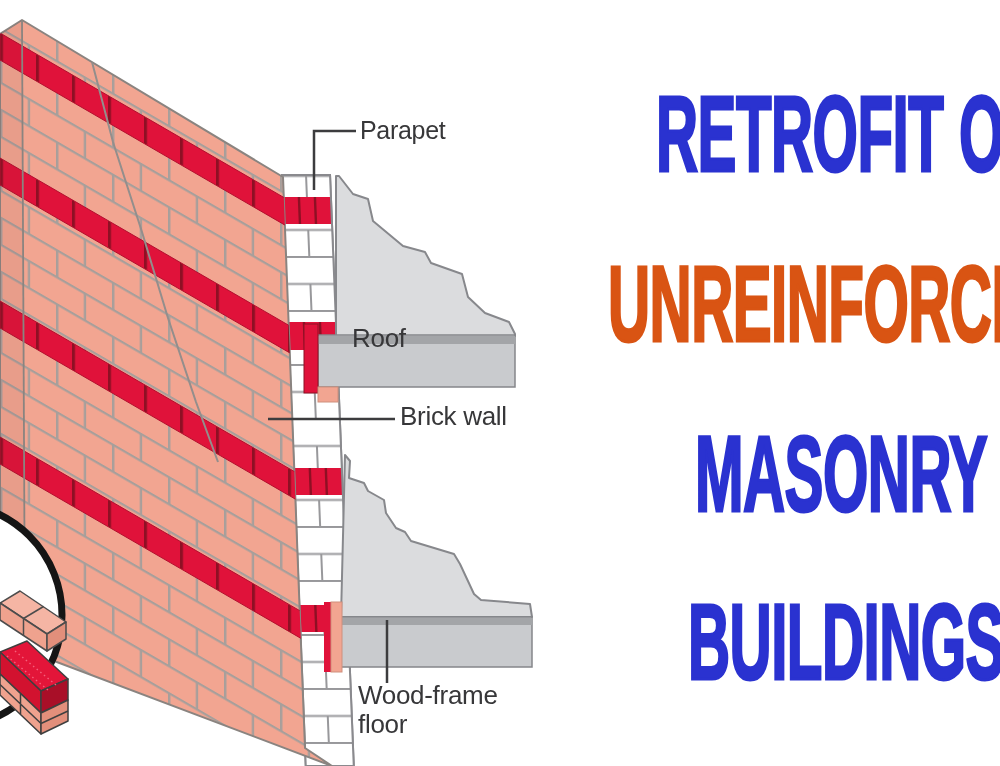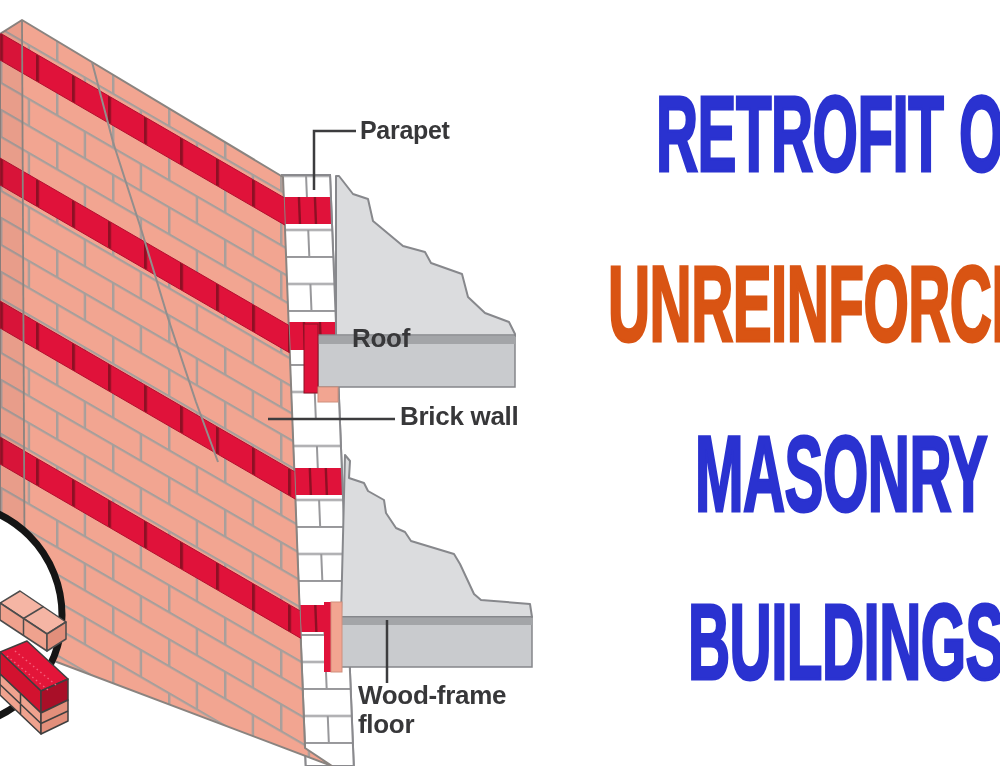--- a/index.html
+++ b/index.html
@@ -1,20 +1,20 @@
 <!DOCTYPE html>
 <html><head>
 <meta charset="utf-8">
 <style>
   html,body{margin:0;padding:0;}
   body{width:1000px;height:766px;position:relative;overflow:hidden;background:#ffffff;
        font-family:"Liberation Sans",sans-serif;}
   #stage{position:absolute;left:0;top:0;width:1000px;height:766px;overflow:hidden;}
   svg{position:absolute;left:0;top:0;}
-  .dlabel{position:absolute;font-weight:bold;font-size:25px;color:#373739;
+  .dlabel{position:absolute;font-weight:normal;font-size:25px;color:#373739;
           letter-spacing:-0.3px;line-height:1.12;white-space:nowrap;}
   .dlabel.wrap{white-space:normal;width:160px;}
   .hline{position:absolute;font-weight:bold;font-size:108px;line-height:1;white-space:nowrap;
          transform:scaleX(0.54);transform-origin:0 0;-webkit-text-stroke:3px;
          letter-spacing:-1px;}
 </style>
 </head>
 <body>
 
 <div id="stage">

